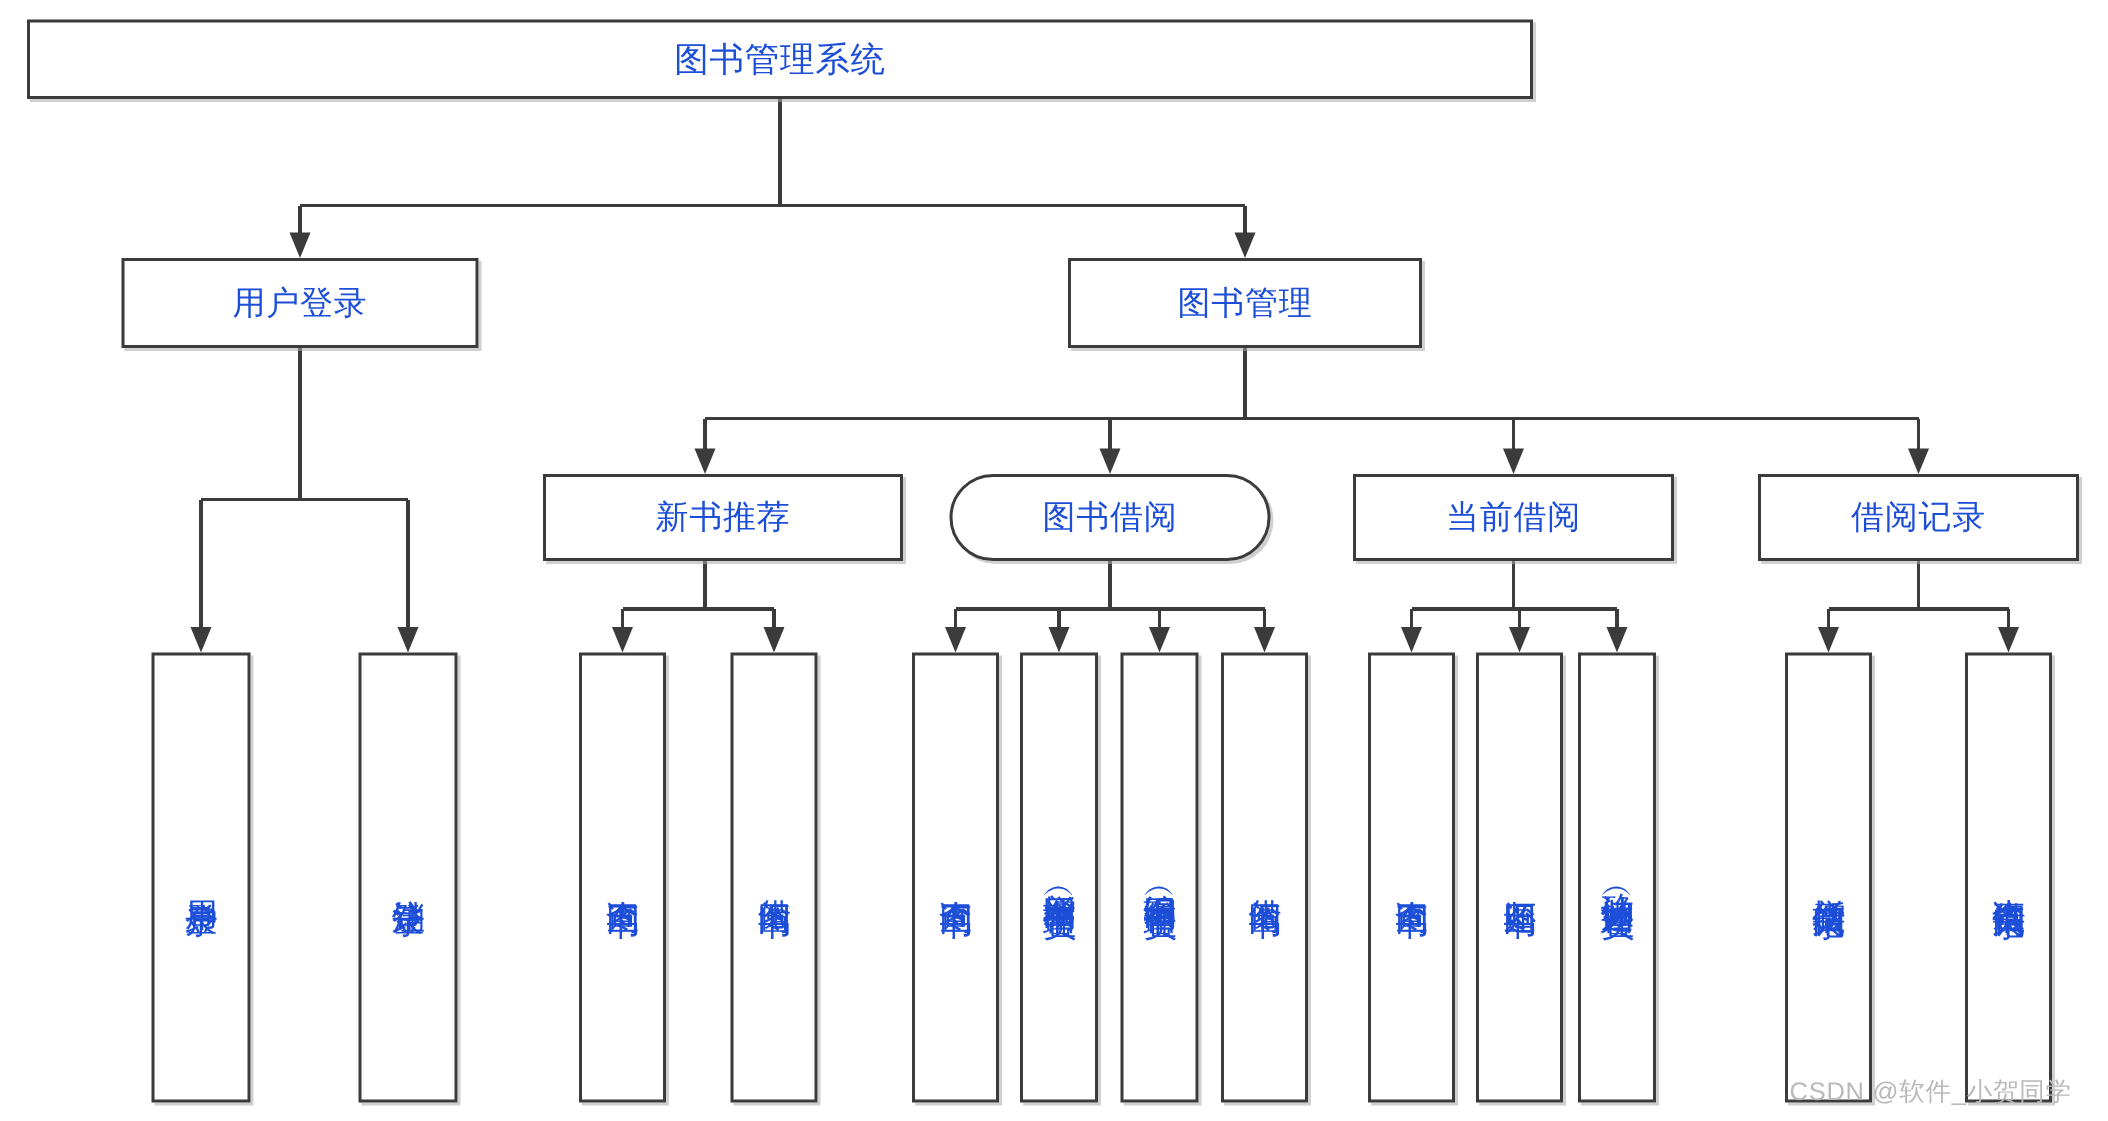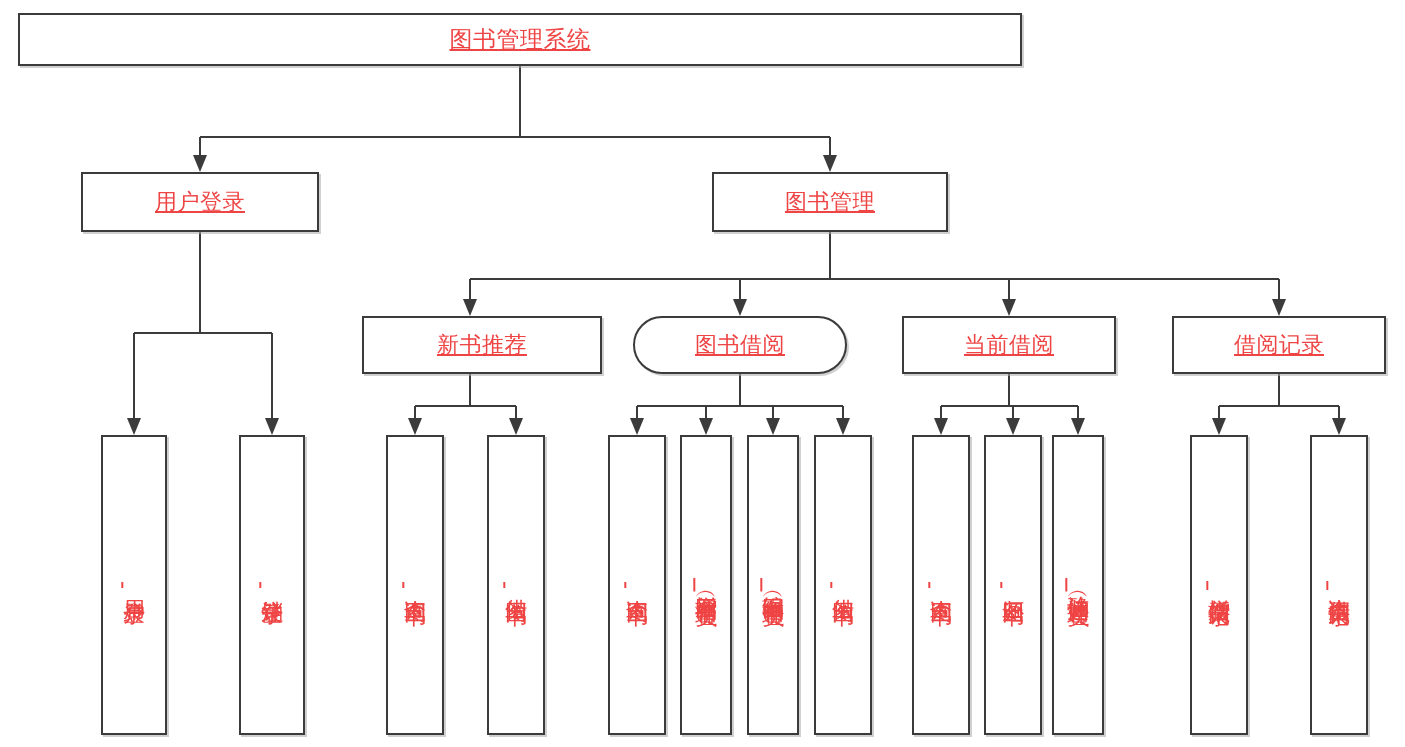--- a/index.html
+++ b/index.html
@@ -40,23 +40,22 @@
   
   .node {
     position: absolute;
     box-sizing: border-box;
     background: #ffffff;
     border: 2.6px solid #3b3b3b;
     box-shadow: 2px 2px 0 0 rgba(170,170,170,0.55);
     display: flex;
     align-items: center;
     justify-content: center;
-    color: #ef4444;
+    color: #1d4ed8;
     z-index: 2;
-    text-decoration: underline;
   }
   .node .label {
     display: block;
     line-height: 1.06;
     white-space: nowrap;
   }
   
   .node.horiz .label {
     font-size: 22px;
     letter-spacing: 0.5px;
@@ -217,14 +216,15 @@
     <span class="label">确认归还（管理员）</span>
   </div>
 
   <div class="node vert" style="left:1190px; top:435px; width:58px; height:300px;">
     <span class="label">新增借阅记录</span>
   </div>
   <div class="node vert" style="left:1310px; top:435px; width:58px; height:300px;">
     <span class="label">查询借阅记录</span>
   </div>
 
+  <div id="watermark" style="left:1193px; top:716px;">CSDN @软件_小贺同学</div>
 
 </div>
 
 </body></html>

